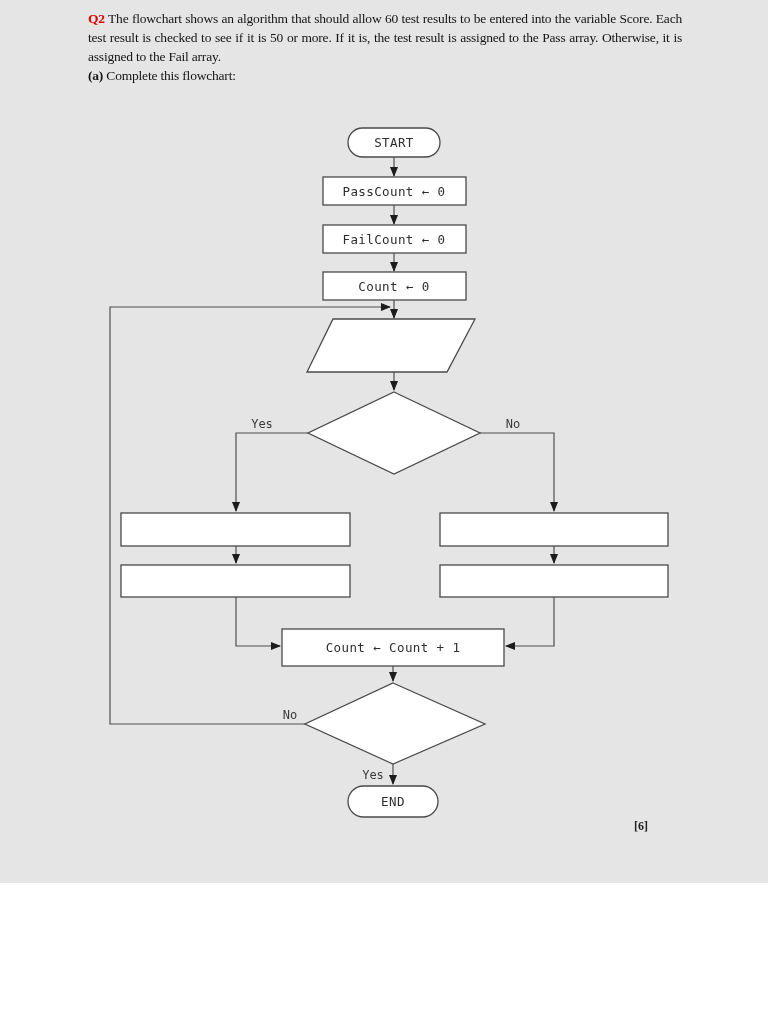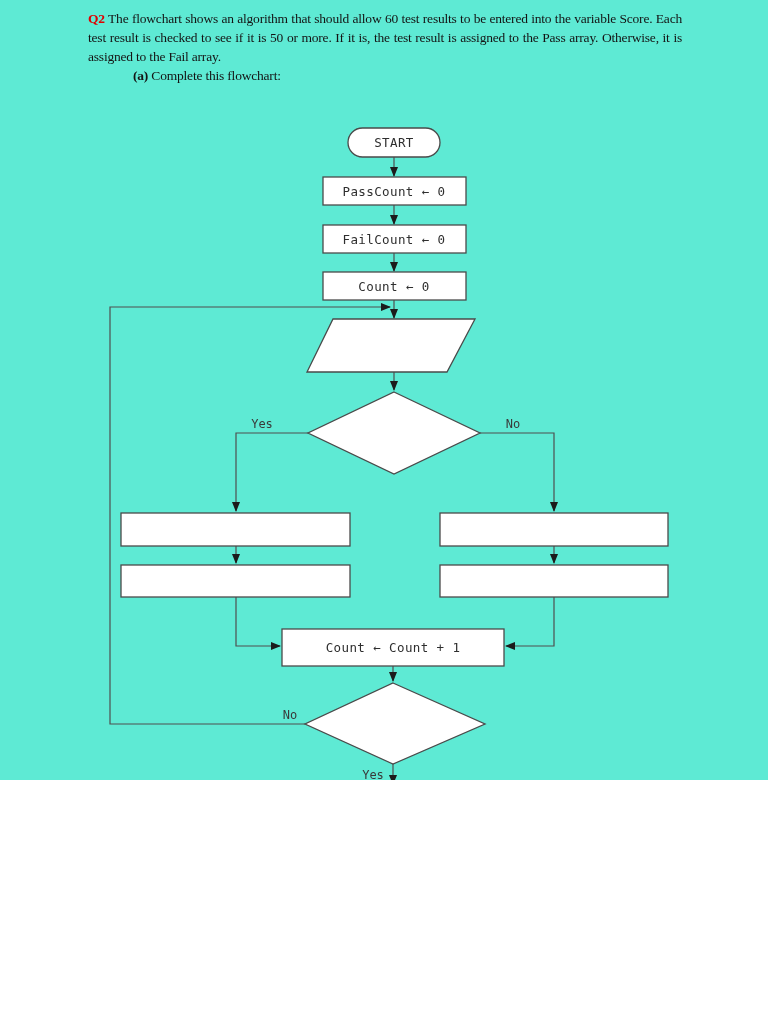--- a/index.html
+++ b/index.html
@@ -3,22 +3,22 @@
 <meta charset="utf-8">
 <style>
   html, body {
     margin: 0;
     padding: 0;
     background: #ffffff;
   }
   .page {
     position: relative;
     width: 768px;
-    height: 780px;
-    background: #5eead4;
+    height: 883px;
+    background: #e5e5e5;
     overflow: hidden;
     font-family: "Liberation Serif", serif;
     color: #141414;
   }
   .para {
     position: absolute;
     left: 88px;
     width: 594px;
     font: 13.5px/19px "Liberation Serif", serif;
     letter-spacing: -0.2px;
@@ -27,21 +27,20 @@
     margin: 0;
   }
   .q-number {
     color: #e00000;
     font-weight: bold;
   }
   .bold { font-weight: bold; }
   .part-a {
     top: 66px;
     text-align: left;
-    margin-left: 45px;
   }
   .intro { top: 9px; }
   .part-b { top: 844px; }
   .marks {
     position: absolute;
     top: 819px;
     left: 0;
     width: 648px;
     text-align: right;
     font: bold 12px "Liberation Serif", serif;

